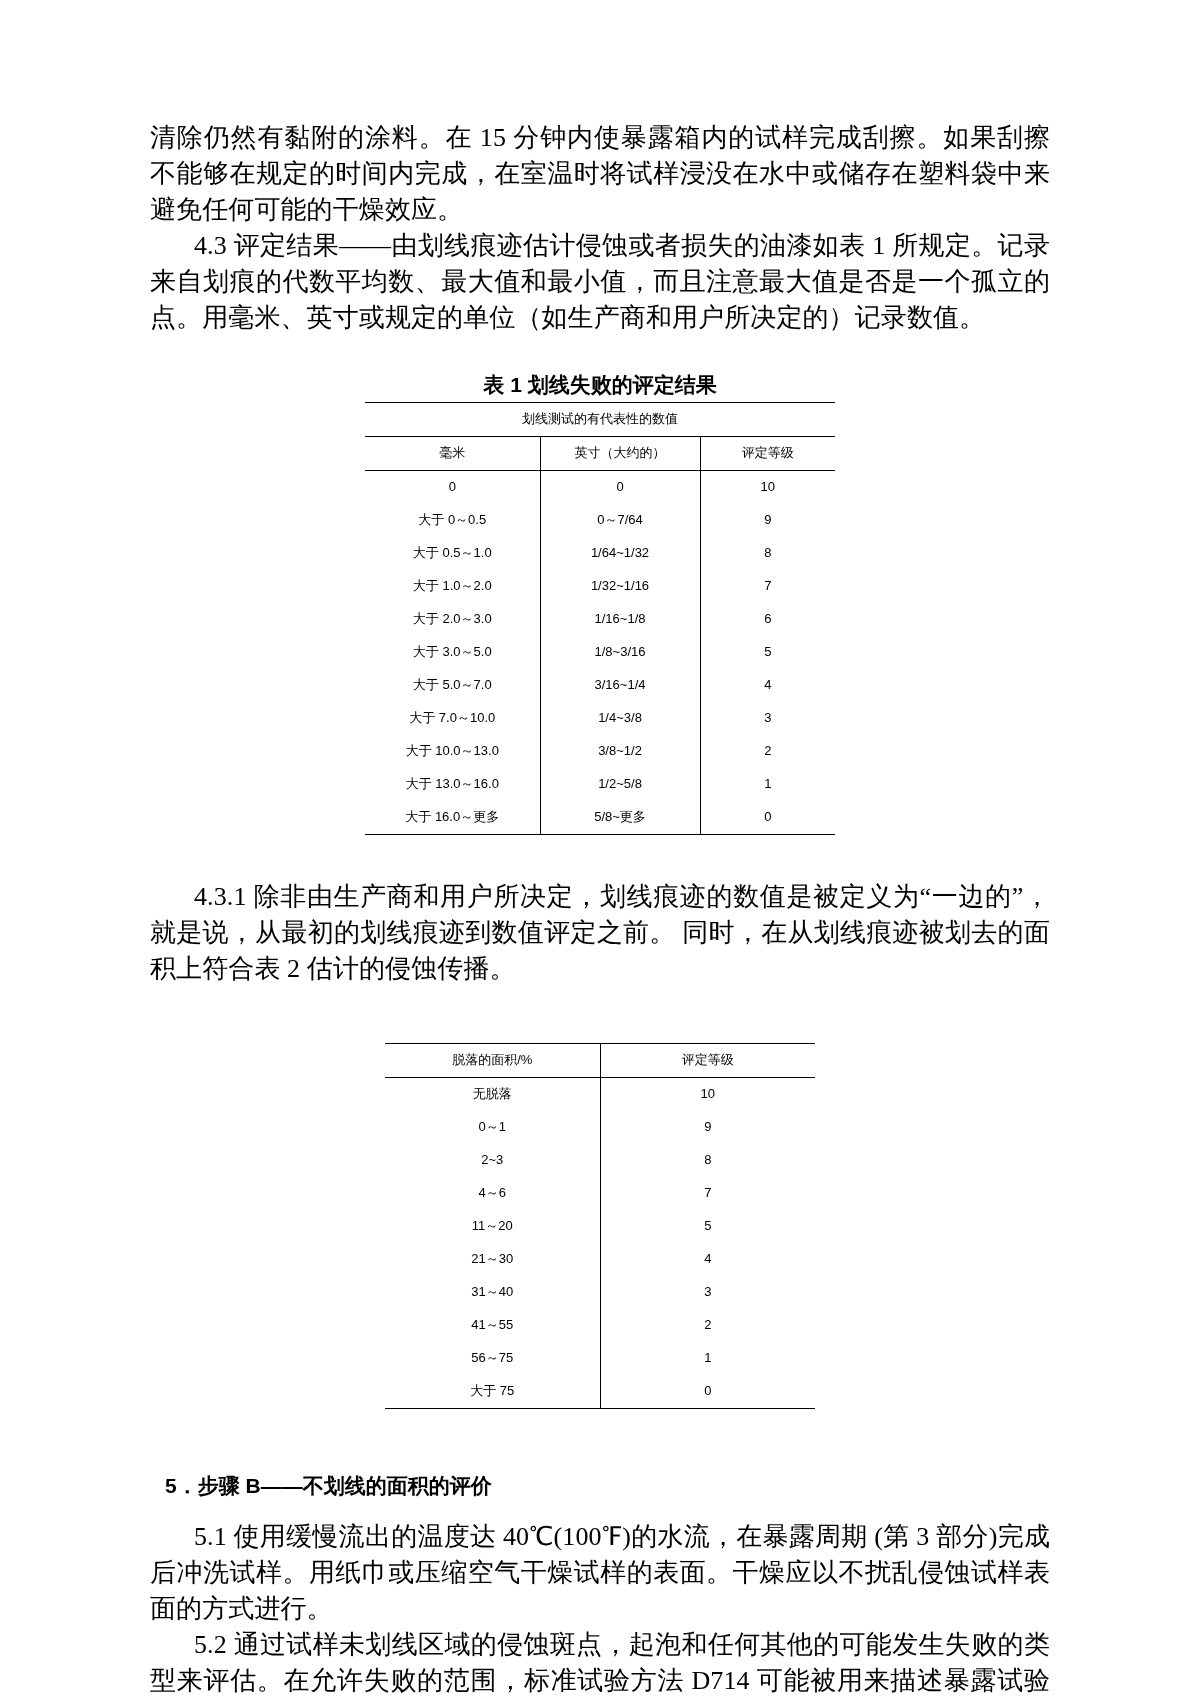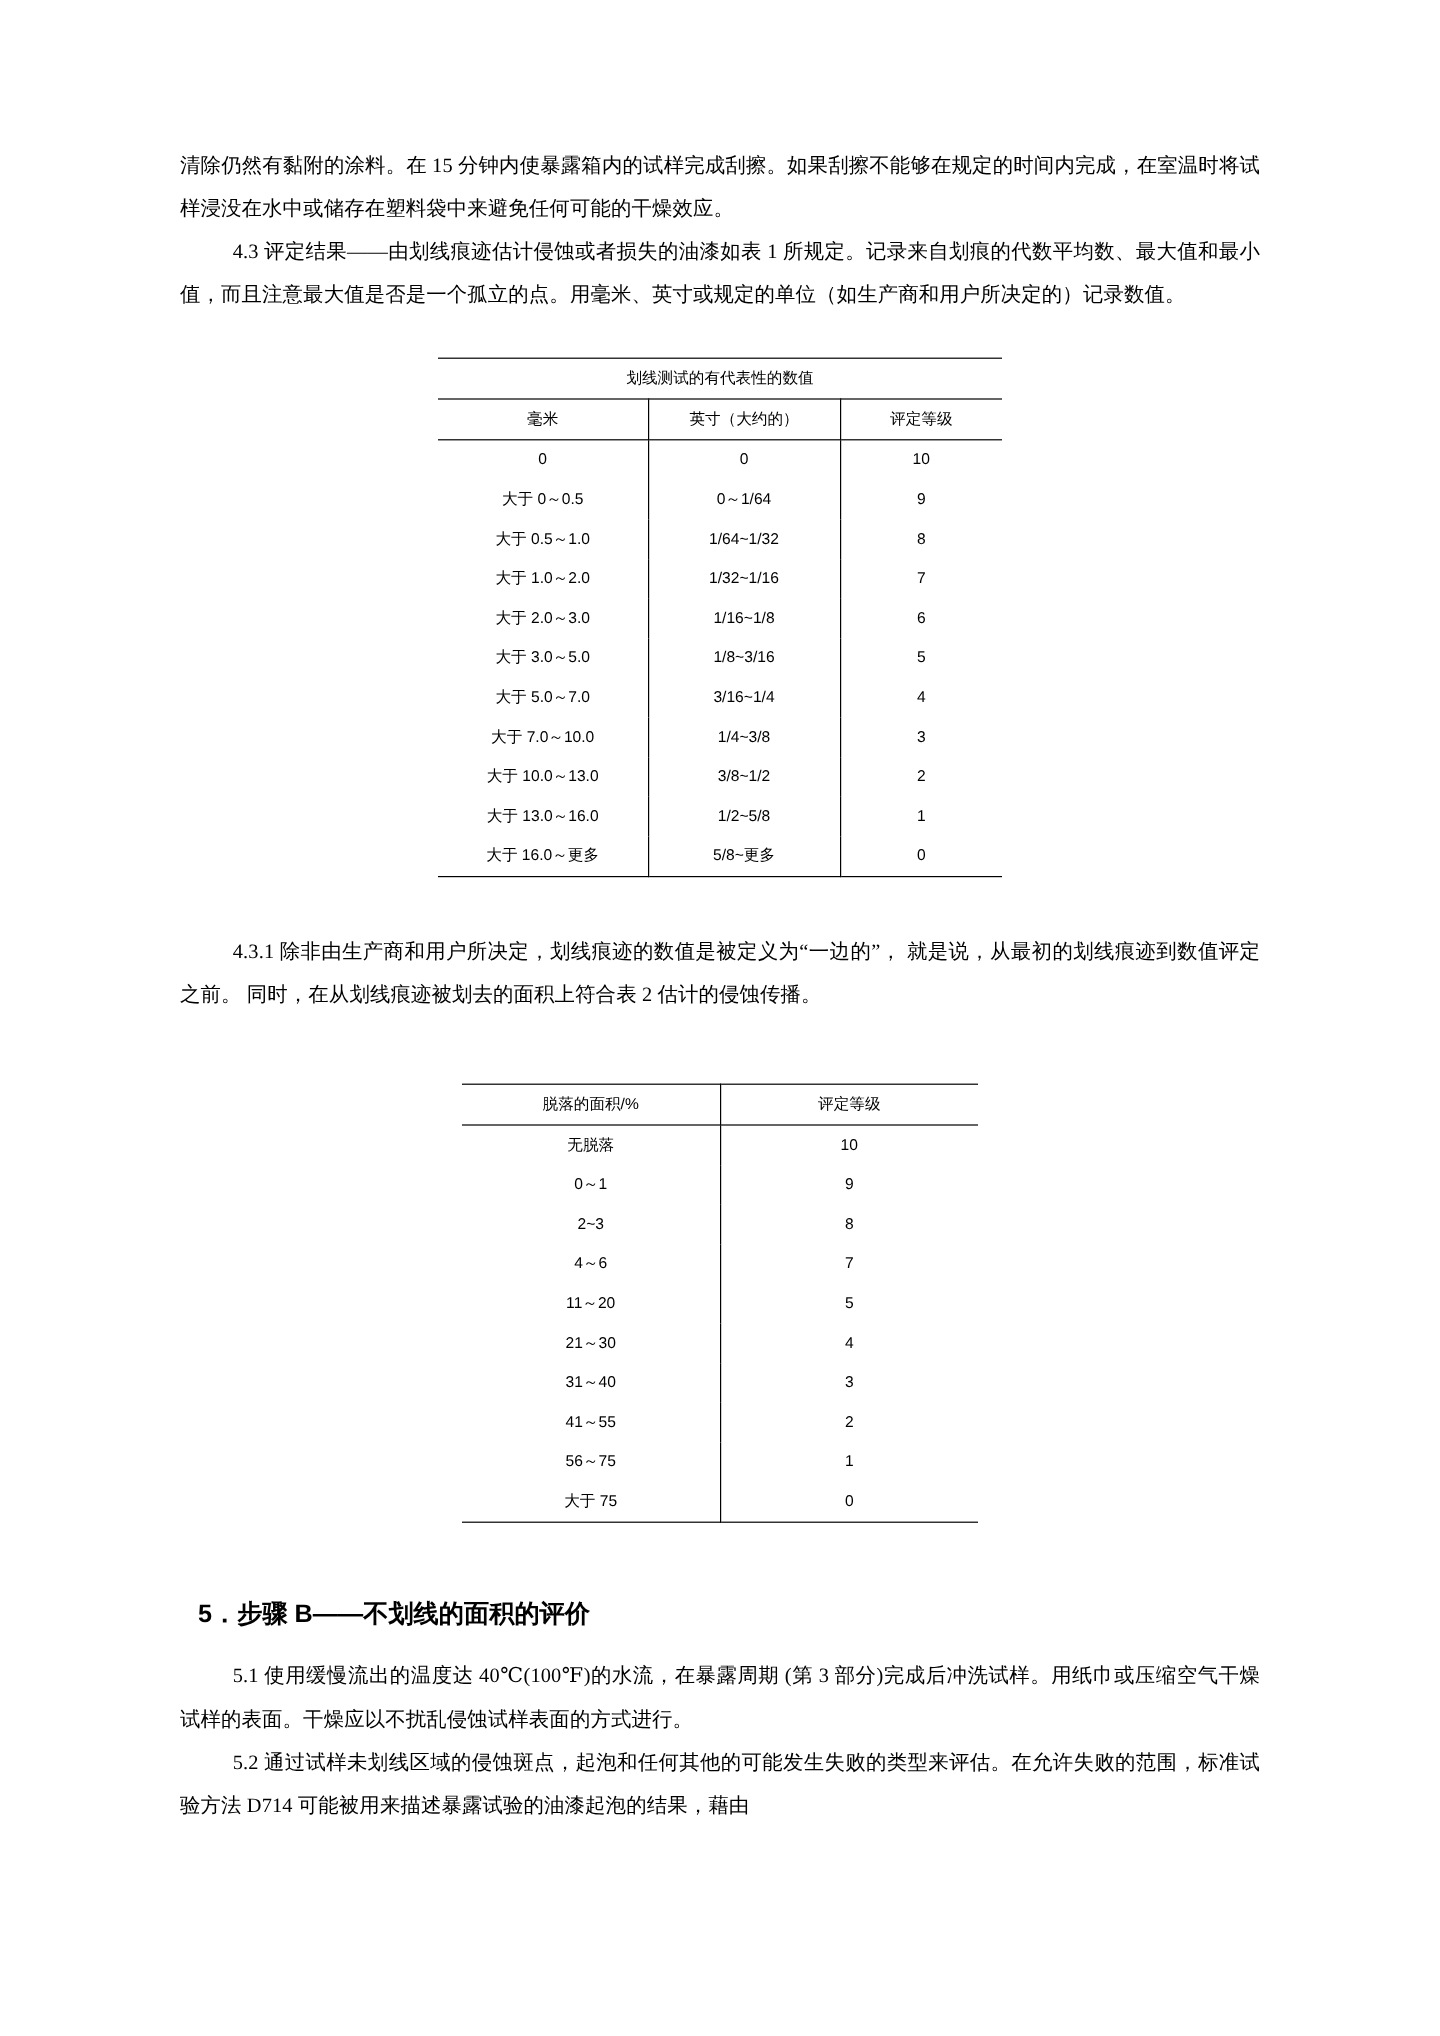--- a/index.html
+++ b/index.html
@@ -14,25 +14,26 @@
   .page {
     width: 1200px;
     height: 1697px;
     position: relative;
     background: #ffffff;
     box-sizing: border-box;
     padding: 120px 150px 0 150px;
     overflow: hidden;
   }
   .body-text {
-    font-size: 17px;
+    font-size: 26px;
     line-height: 36px;
     text-align: justify;
     text-justify: inter-ideograph;
     letter-spacing: 0.1px;
+    font-family: Liberation Serif, serif;
   }
   .para {
     margin: 0;
     text-indent: 0;
   }
   .para.indent {
     text-indent: 44px;
   }
   .tbl-wrap {
     margin: 0 auto;
@@ -99,20 +100,21 @@
 <div class="page">
 
   <div class="body-text">
     <p class="para">清除仍然有黏附的涂料。在 15 分钟内使暴露箱内的试样完成刮擦。如果刮擦不能够在规定的时间内完成，在室温时将试样浸没在水中或储存在塑料袋中来避免任何可能的干燥效应。</p>
     <p class="para indent">4.3 评定结果——由划线痕迹估计侵蚀或者损失的油漆如表 1 所规定。记录来自划痕的代数平均数、最大值和最小值，而且注意最大值是否是一个孤立的点。用毫米、英寸或规定的单位（如生产商和用户所决定的）记录数值。</p>
   </div>
 
   <div class="gap-md"></div>
 
   <div class="tbl-wrap">
+    <div class="tbl-caption">表 1  划线失败的评定结果</div>
     <table class="doc-table" id="table1">
       <colgroup>
         <col class="c-mm">
           <col class="c-in">
           <col class="c-rate">
       </colgroup>
       <thead>
         <tr>
           <td class="spanhead" colspan="3">划线测试的有代表性的数值</td>
         </tr>
@@ -123,21 +125,21 @@
         </tr>
       </thead>
       <tbody>
         <tr>
           <td class="cell-mm">0</td>
           <td class="cell-in">0</td>
           <td>10</td>
         </tr>
         <tr>
           <td class="cell-mm">大于 0～0.5</td>
-          <td class="cell-in">0～1/64</td>
+          <td class="cell-in">0～7/64</td>
           <td>9</td>
         </tr>
         <tr>
           <td class="cell-mm">大于 0.5～1.0</td>
           <td class="cell-in">1/64~1/32</td>
           <td>8</td>
         </tr>
         <tr>
           <td class="cell-mm">大于 1.0～2.0</td>
           <td class="cell-in">1/32~1/16</td>

